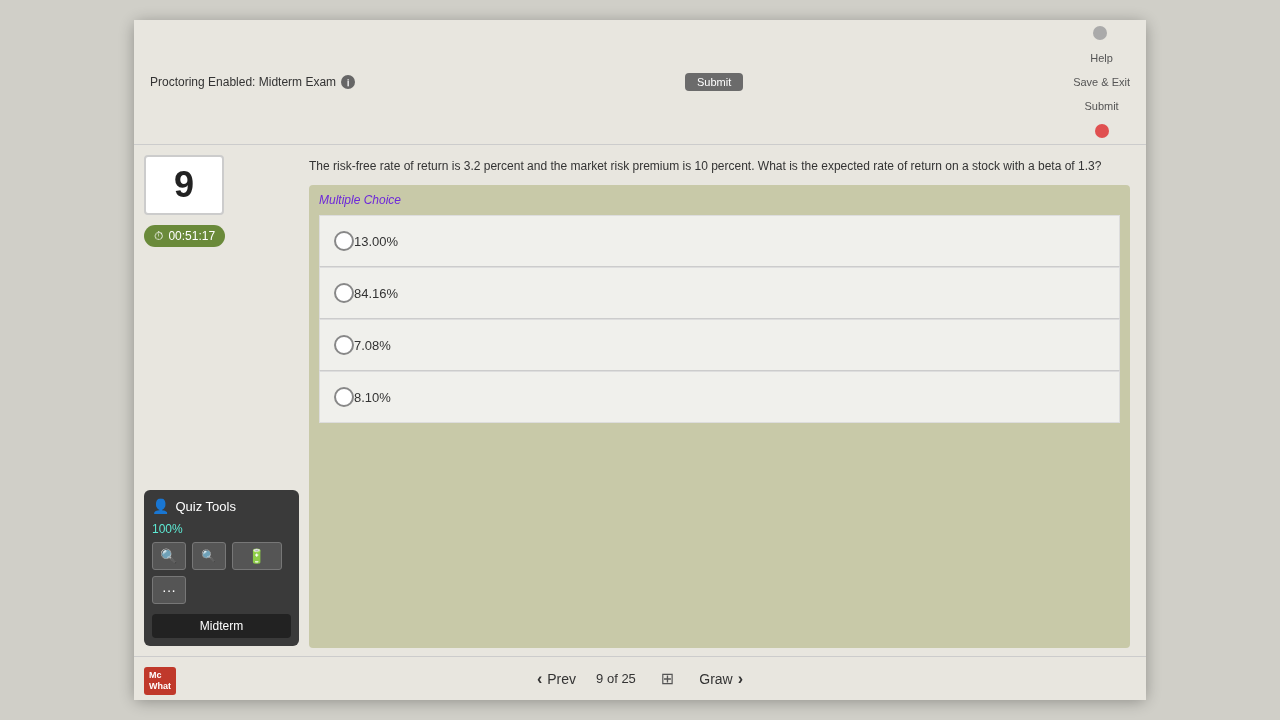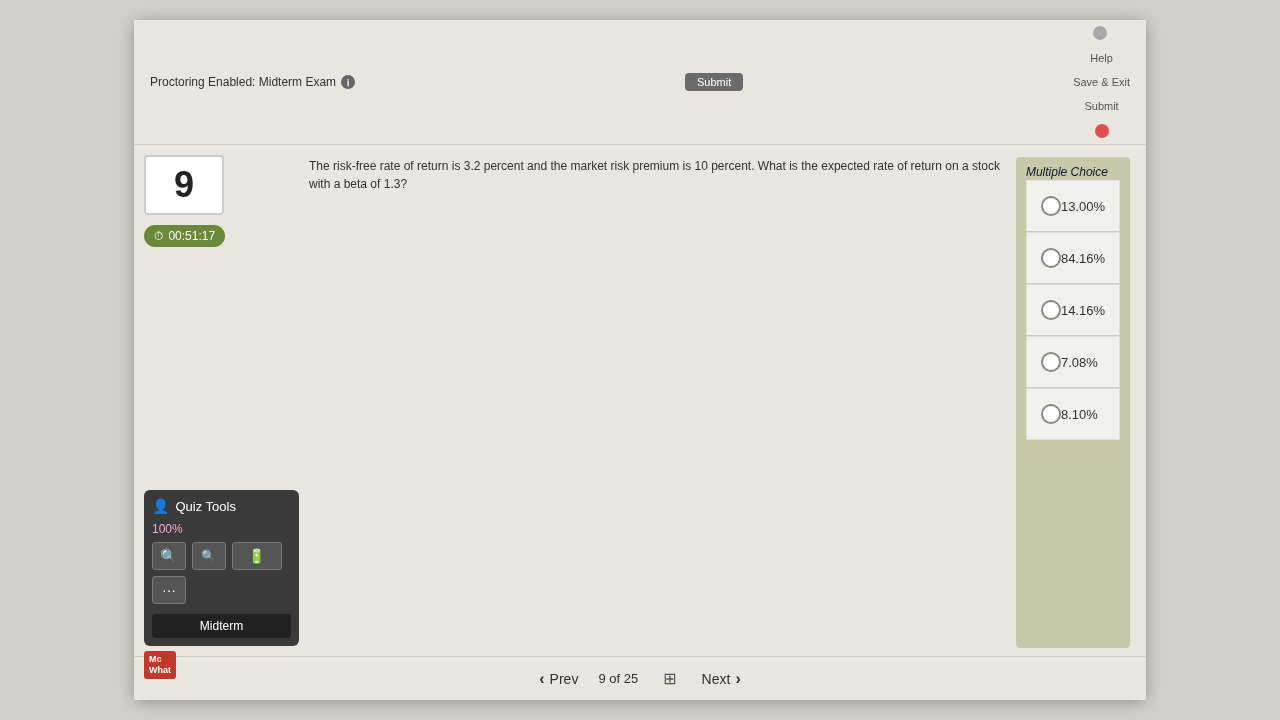--- a/index.html
+++ b/index.html
@@ -149,21 +149,21 @@
       display: flex;
       align-items: center;
       gap: 6px;
       font-size: 13px;
       margin-bottom: 8px;
     }
     .tools-icon {
       font-size: 14px;
     }
     .zoom-label {
-      color: #f9a8d4;
+      color: #5eead4;
       font-size: 12px;
       margin-bottom: 6px;
     }
     .tools-row {
       display: flex;
       gap: 6px;
       margin-bottom: 6px;
     }
     .tool-btn {
       background: #555;
@@ -190,41 +190,42 @@
       padding: 5px;
       font-size: 12px;
       cursor: pointer;
       margin-top: 4px;
     }
 
     
     .question-area {
       flex: 1;
       display: flex;
+      flex-direction: column;
       padding: 12px 16px 8px 0;
     }
     .question-text {
       font-size: 12px;
       color: #333;
       margin-bottom: 10px;
       line-height: 1.5;
       padding-right: 10px;
     }
     .answer-section {
       background: #c8c9a8;
       border-radius: 4px;
       padding: 8px 10px;
       flex: 1;
       display: flex;
       flex-direction: column;
     }
     .multiple-choice-label {
       font-size: 12px;
-      color: #0f172a;
-      margin-bottom: 1px;
+      color: #6d28d9;
+      margin-bottom: 8px;
       font-style: italic;
     }
     .answer-list {
       display: flex;
       flex-direction: column;
       gap: 0;
       flex: 1;
     }
     .answer-option {
       background: #f0f0ec;
@@ -288,21 +289,21 @@
       padding: 2px 5px;
     }
     .chevron {
       font-size: 16px;
       font-weight: bold;
     }
 
     
     .mcgraw-logo {
       position: absolute;
-      bottom: 21px;
+      bottom: 5px;
       left: 10px;
       background: #c0392b;
       color: white;
       font-size: 9px;
       font-weight: bold;
       padding: 3px 5px;
       border-radius: 3px;
       line-height: 1.2;
     }
   </style>
@@ -375,24 +376,20 @@
           <div class="answer-option">
             <input type="radio" class="radio-circle" name="answer" style="">
             <span class="answer-text">13.00%</span>
           </div>
           <div class="answer-option">
             <input type="radio" class="radio-circle" name="answer" style="">
             <span class="answer-text">84.16%</span>
           </div>
           <div class="answer-option">
             <input type="radio" class="radio-circle" name="answer" style="">
-            <span class="answer-text">14.16%</span>
-          </div>
-          <div class="answer-option">
-            <input type="radio" class="radio-circle" name="answer" style="">
             <span class="answer-text">7.08%</span>
           </div>
           <div class="answer-option">
             <input type="radio" class="radio-circle" name="answer" style="">
             <span class="answer-text">8.10%</span>
           </div>
         </div>
       </div>
     </div>
   </div>
@@ -404,21 +401,21 @@
     </button>
     <span class="page-indicator">
       <span>9</span>
       <span> of </span>
       <span>25</span>
     </span>
     <button class="grid-icon-btn">
       <span>⊞</span>
     </button>
     <button class="nav-btn">
-      <span>Next</span>
+      <span>Graw</span>
       <span class="chevron">›</span>
     </button>
   </div>
 
   <div class="mcgraw-logo">
     <div>Mc</div>
     <div>What</div>
   </div>
 </div>
 

